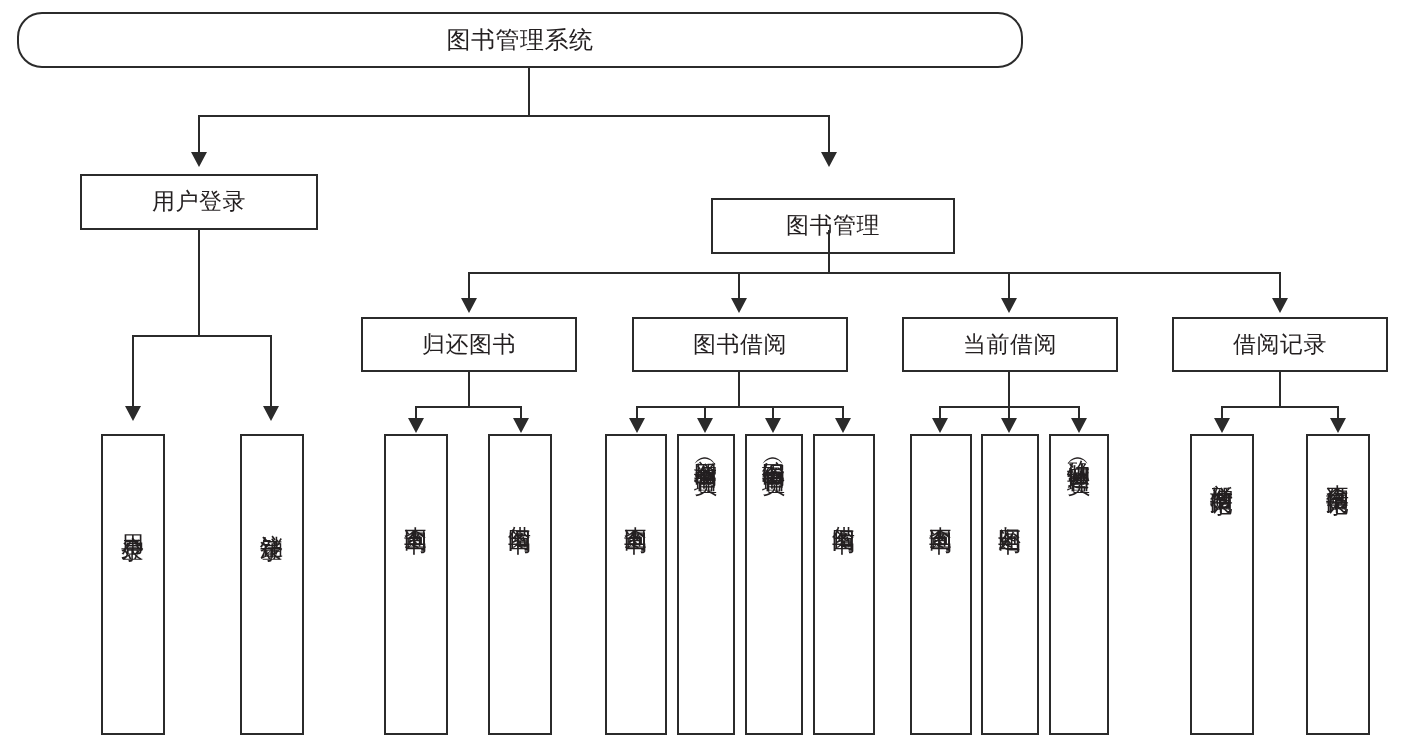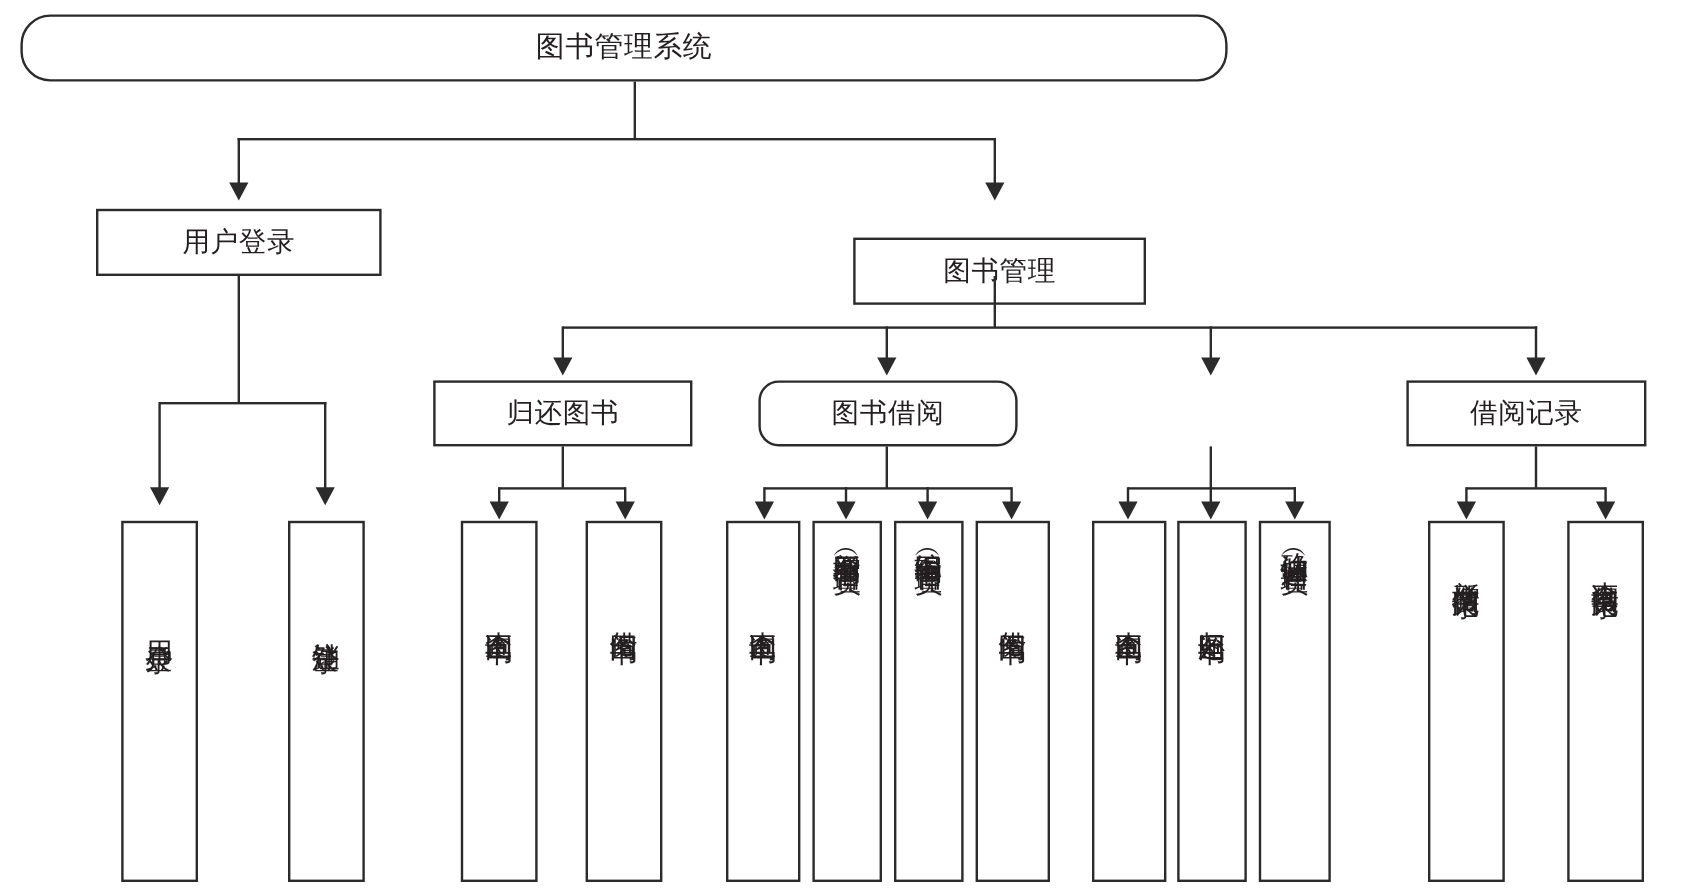--- a/index.html
+++ b/index.html
@@ -121,24 +121,27 @@
 
   <div class="ln v" style="left:1008px;top:272px;width:2px;height:28px;"></div>
   <div class="arw" style="left:1001px;top:298px;"></div>
 
   <div class="ln v" style="left:1279px;top:272px;width:2px;height:28px;"></div>
   <div class="arw" style="left:1272px;top:298px;"></div>
 
   <div class="node h" style="left:361px;top:317px;width:216px;height:55px;">
     <span class="lbl">归还图书</span>
   </div>
-  <div class="node h" style="left:632px;top:317px;width:216px;height:55px;border-radius:17px;">
+  <div class="node h" style="left:632px;top:317px;width:216px;height:55px;">
     <span class="lbl">图书借阅</span>
   </div>
-  <div class="node h" style="left:1172px;top:317px;width:200px;height:55px;align-items:center;">
+  <div class="node h" style="left:902px;top:317px;width:216px;height:55px;">
+    <span class="lbl">当前借阅</span>
+  </div>
+  <div class="node h" style="left:1172px;top:317px;width:216px;height:55px;align-items:center;">
     <span class="lbl">借阅记录</span>
   </div>
 
   <div class="ln v" style="left:468px;top:372px;width:2px;height:35px;"></div>
   <div class="ln h" style="left:416px;top:406px;width:105px;height:2px;"></div>
   <div class="ln v" style="left:415px;top:406px;width:2px;height:14px;"></div>
   <div class="arw" style="left:408px;top:418px;"></div>
   <div class="ln v" style="left:520px;top:406px;width:2px;height:14px;"></div>
   <div class="arw" style="left:513px;top:418px;"></div>
 

